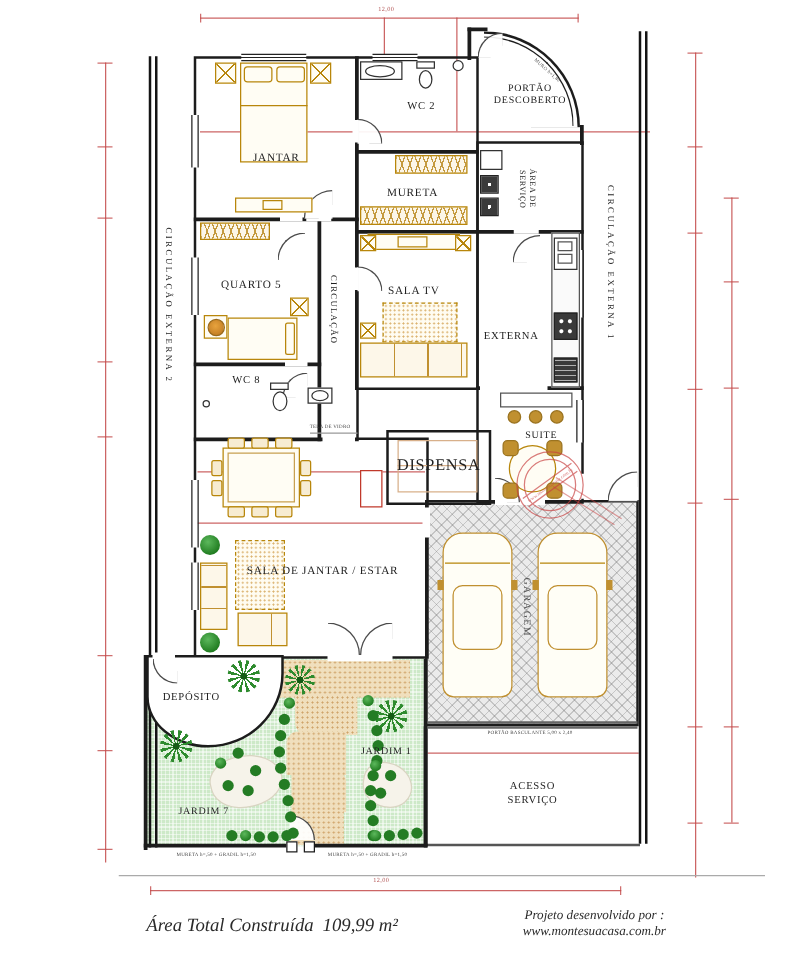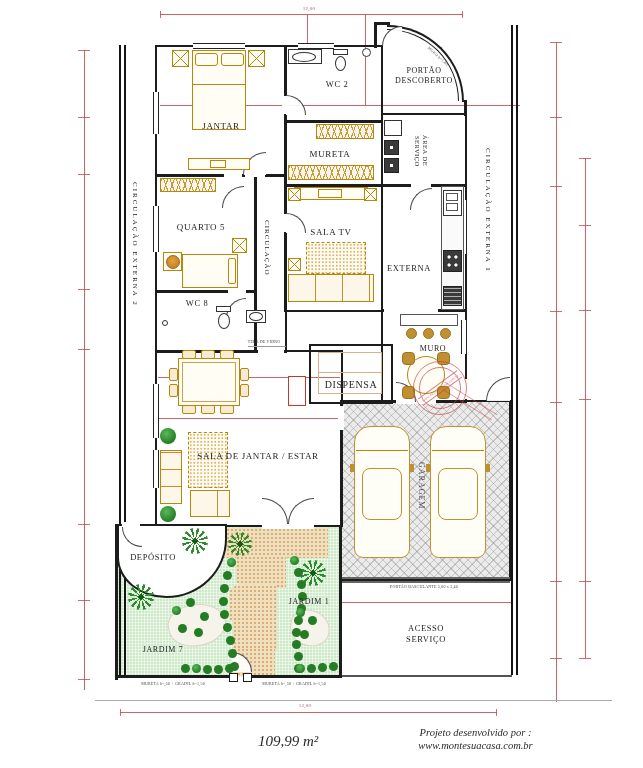--- a/index.html
+++ b/index.html
@@ -318,36 +318,37 @@
   <div class="lbl" style="left:337px;top:84px;font-size:8.5px">WC 2</div>
   <div class="lbl" style="left:424px;top:70px;font-size:8px">PORTÃO</div>
   <div class="lbl" style="left:424px;top:80px;font-size:8px">DESCOBERTO</div>
   <div class="lbl" style="left:330px;top:154px;font-size:9px">MURETA</div>
   <div class="vl" style="left:412px;top:119px;font-size:6.5px;letter-spacing:.5px;width:17px;height:64px;white-space:normal;line-height:8px;text-align:center">ÁREA DE SERVIÇO</div>
   <div class="lbl" style="left:201px;top:227px;font-size:9px">QUARTO 5</div>
   <div class="vl" style="left:263px;top:220px;font-size:7px;letter-spacing:1px">CIRCULAÇÃO</div>
   <div class="lbl" style="left:331px;top:232px;font-size:9px">SALA TV</div>
   <div class="lbl" style="left:409px;top:268px;font-size:8.5px">EXTERNA</div>
   <div class="lbl" style="left:197px;top:303px;font-size:8.5px">WC 8</div>
-  <div class="lbl" style="left:433px;top:348px;font-size:8px">MURO</div>
-  <div class="lbl" style="left:351px;top:384px;font-size:10px">DISPENSA</div>
+  <div class="lbl" style="left:433px;top:348px;font-size:8px">SUITE</div>
+  <div class="lbl" style="left:351px;top:372px;font-size:13px">DISPENSA</div>
   <div class="lbl" style="left:258px;top:456px;font-size:9px">SALA DE JANTAR / ESTAR</div>
   <div class="vl" style="left:417px;top:462px;font-size:8px;letter-spacing:1px;color:#555">GARAGEM</div>
   <div class="lbl" style="left:153px;top:557px;font-size:8.5px">DEPÓSITO</div>
   <div class="lbl" style="left:309px;top:601px;font-size:8px">JARDIM 1</div>
   <div class="lbl" style="left:163px;top:649px;font-size:8px">JARDIM 7</div>
   <div class="lbl" style="left:426px;top:628px;font-size:8.5px">ACESSO</div>
   <div class="lbl" style="left:426px;top:639px;font-size:8.5px">SERVIÇO</div>
   <div class="vl" style="left:484px;top:148px;font-size:7px">CIRCULAÇÃO EXTERNA 1</div>
   <div class="vl" style="left:131px;top:182px;font-size:7px">CIRCULAÇÃO EXTERNA 2</div>
 
   <div class="ann" style="left:438px;top:56px;transform:translate(-50%,-50%) rotate(42deg);color:#555">MURO h=1,80</div>
   <div class="ann" style="left:264px;top:341px">TELA DE VIDRO</div>
   <div class="abs" style="left:248px;top:346px;width:38px;height:1px;background:#999"></div>
   <div class="ann" style="left:424px;top:586px">PORTÃO BASCULANTE 5,00 x 2,40</div>
   <div class="ann" style="left:173px;top:683px">MURETA h=,50 + GRADIL h=1,50</div>
   <div class="ann" style="left:294px;top:683px">MURETA h=,50 + GRADIL h=1,50</div>
 
+  <div class="foot" style="left:117px;top:733px;font-size:15px">Área Total Construída</div>
   <div class="foot" style="left:258px;top:733px;font-size:15px">109,99 m²</div>
   <div class="foot" style="left:393px;top:727px;width:165px;text-align:center;font-size:10.5px">Projeto desenvolvido por :</div>
   <div class="foot" style="left:393px;top:740px;width:165px;text-align:center;font-size:10.5px">www.montesuacasa.com.br</div>
 
 </div>
 
 </body></html>

